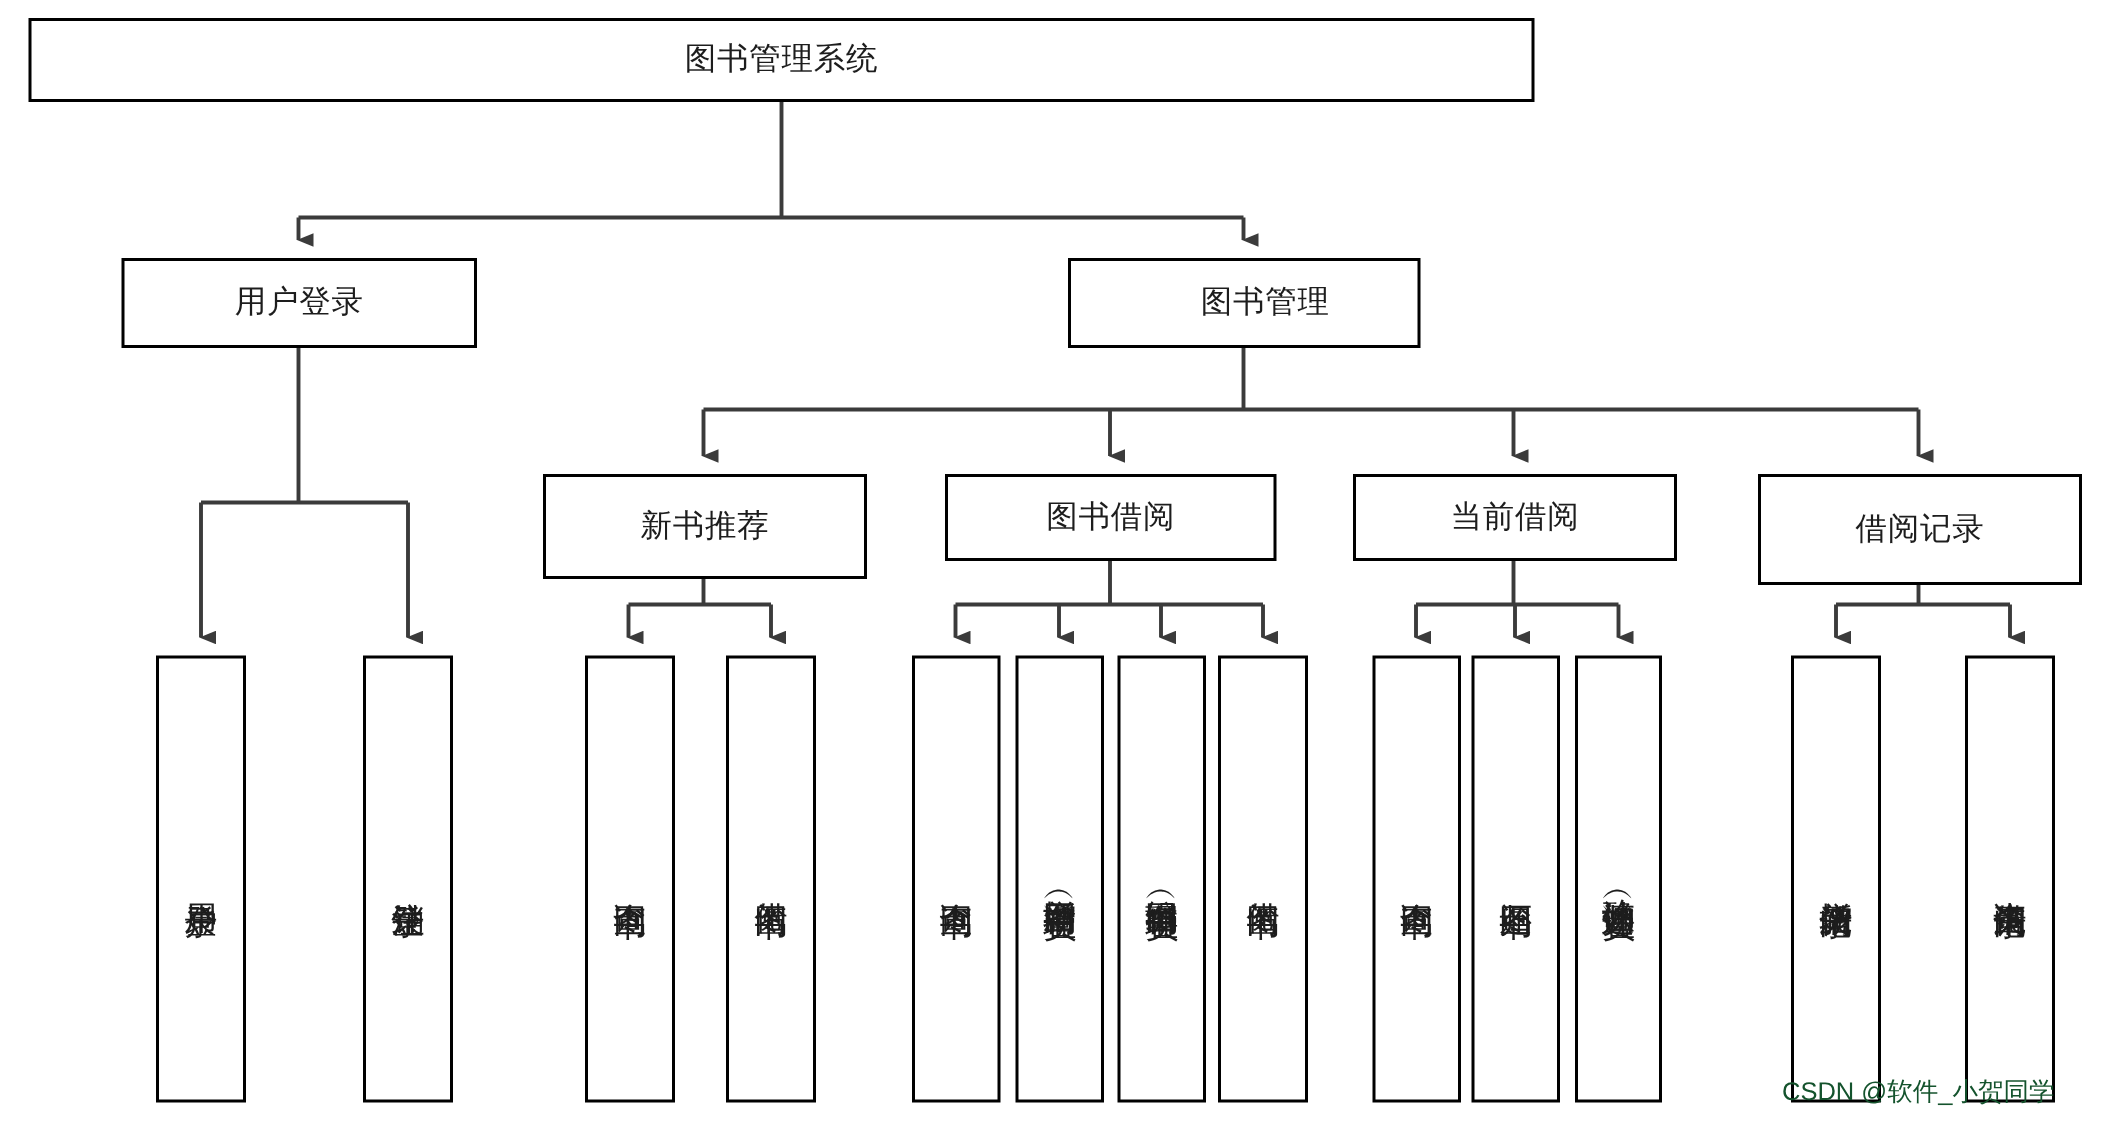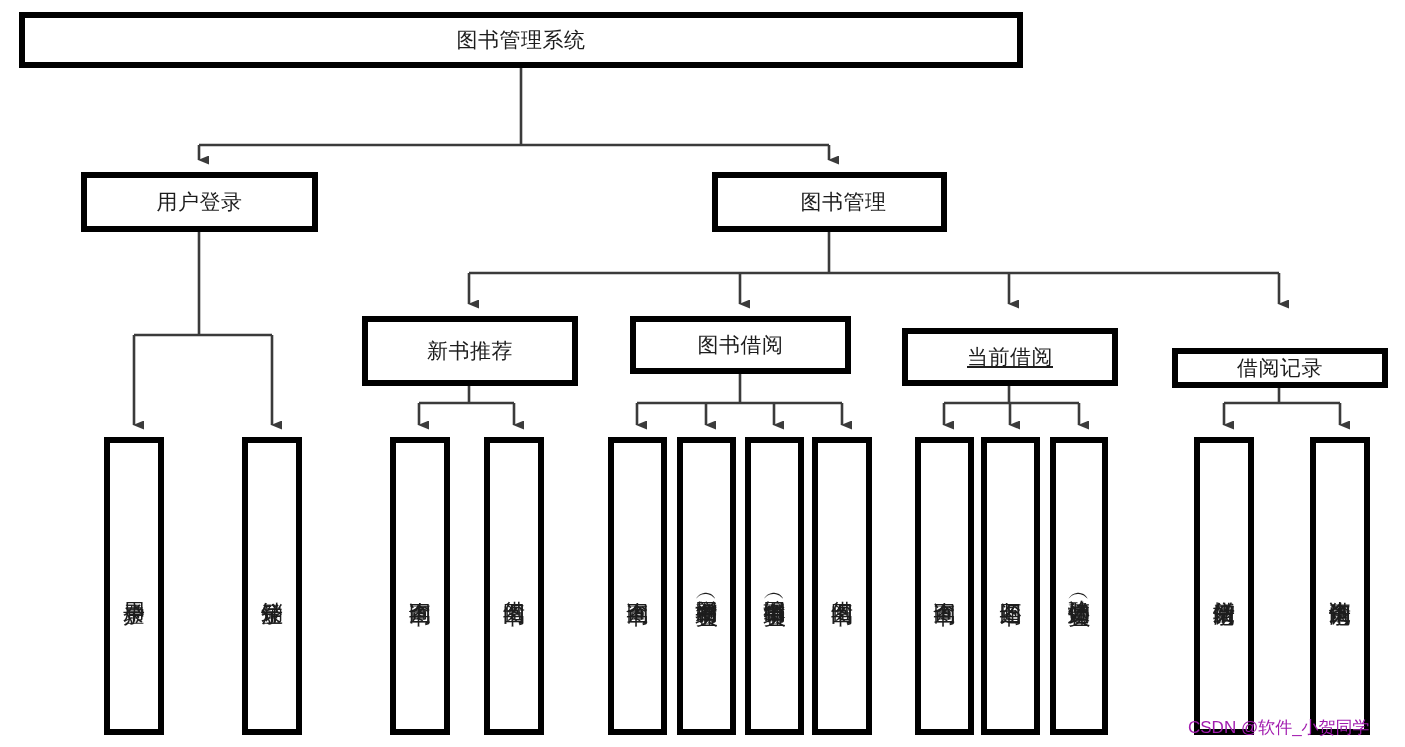--- a/index.html
+++ b/index.html
@@ -20,21 +20,21 @@
   #connectors {
     position: absolute;
     left: 0;
     top: 0;
     width: 1405px;
     height: 747px;
   }
   .node {
     position: absolute;
     box-sizing: border-box;
-    border: 6px solid #000000;
+    border: 2px solid #000000;
     background: #ffffff;
     display: flex;
     align-items: center;
     justify-content: center;
     color: #1d1d1d;
     z-index: 2;
   }
   .node .label {
     display: block;
     line-height: 1.32;
@@ -57,21 +57,21 @@
     font-size: 22px;
     line-height: 1.18;
     letter-spacing: 1px;
     white-space: nowrap;
   }
   #watermark {
     position: absolute;
     left: 1188px;
     top: 716px;
     font-size: 17px;
-    color: #a21caf;
+    color: #14532d;
     white-space: nowrap;
     z-index: 5;
     pointer-events: none;
   }
 </style>
 </head>
 <body>
 
 <div id="diagram-root">
 
@@ -135,24 +135,24 @@
   <div class="node horiz" style="left:712px; top:172px; width:235px; height:60px;padding-left:28px;">
     <span class="label">图书管理</span>
   </div>
 
   <div class="node horiz" style="left:362px; top:316px; width:216px; height:70px;">
     <span class="label">新书推荐</span>
   </div>
   <div class="node horiz" style="left:630px; top:316px; width:221px; height:58px;">
     <span class="label">图书借阅</span>
   </div>
-  <div class="node horiz" style="left:902px; top:328px; width:216px; height:58px;text-decoration:underline;">
+  <div class="node horiz" style="left:902px; top:316px; width:216px; height:58px;">
     <span class="label">当前借阅</span>
   </div>
-  <div class="node horiz" style="left:1172px; top:316px; width:216px; height:40px;margin-top:32px;">
+  <div class="node horiz" style="left:1172px; top:316px; width:216px; height:74px;">
     <span class="label">借阅记录</span>
   </div>
 
   <div class="node vert" style="left:104px; top:437px; width:60px; height:298px;">
     <span class="label">用户登录</span>
   </div>
   <div class="node vert" style="left:242px; top:437px; width:60px; height:298px;">
     <span class="label">注销登录</span>
   </div>
   <div class="node vert" style="left:390px; top:437px; width:60px; height:298px;">

